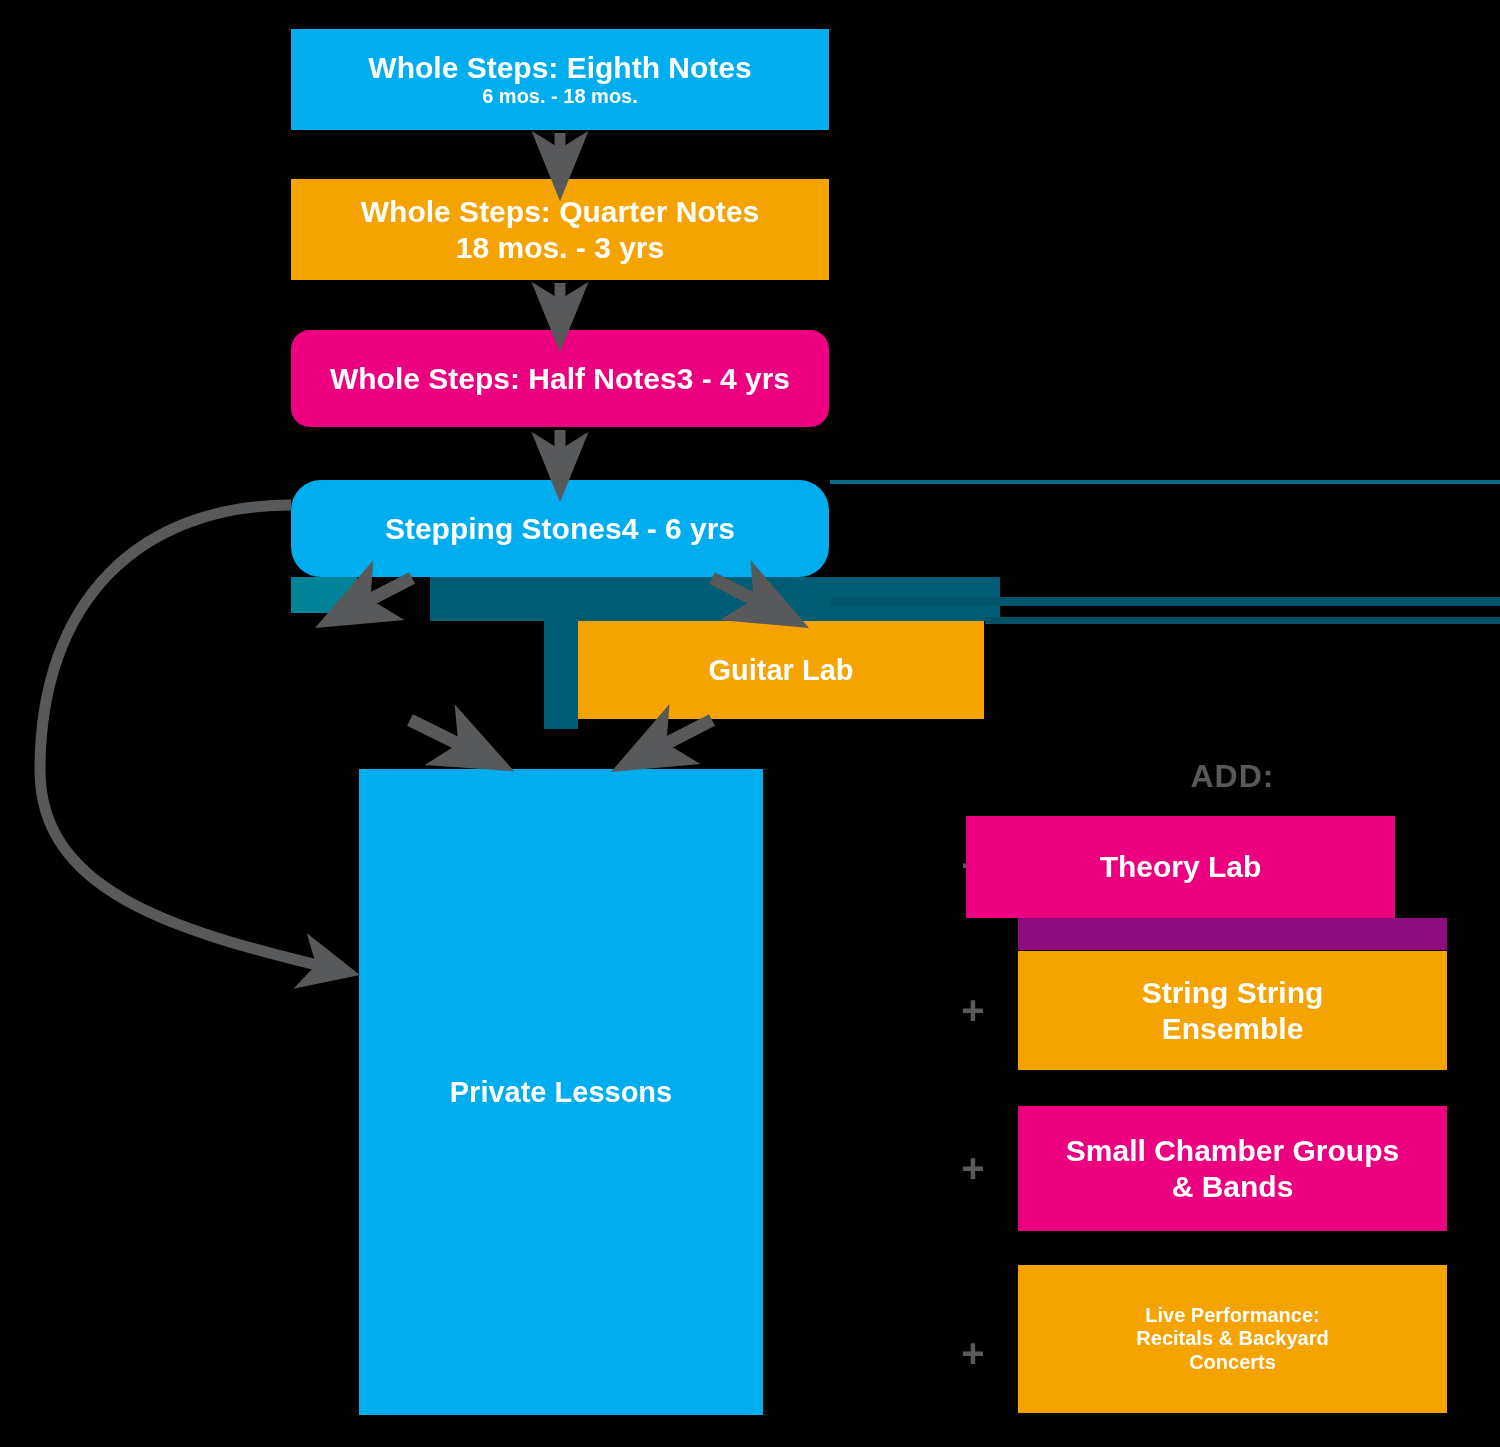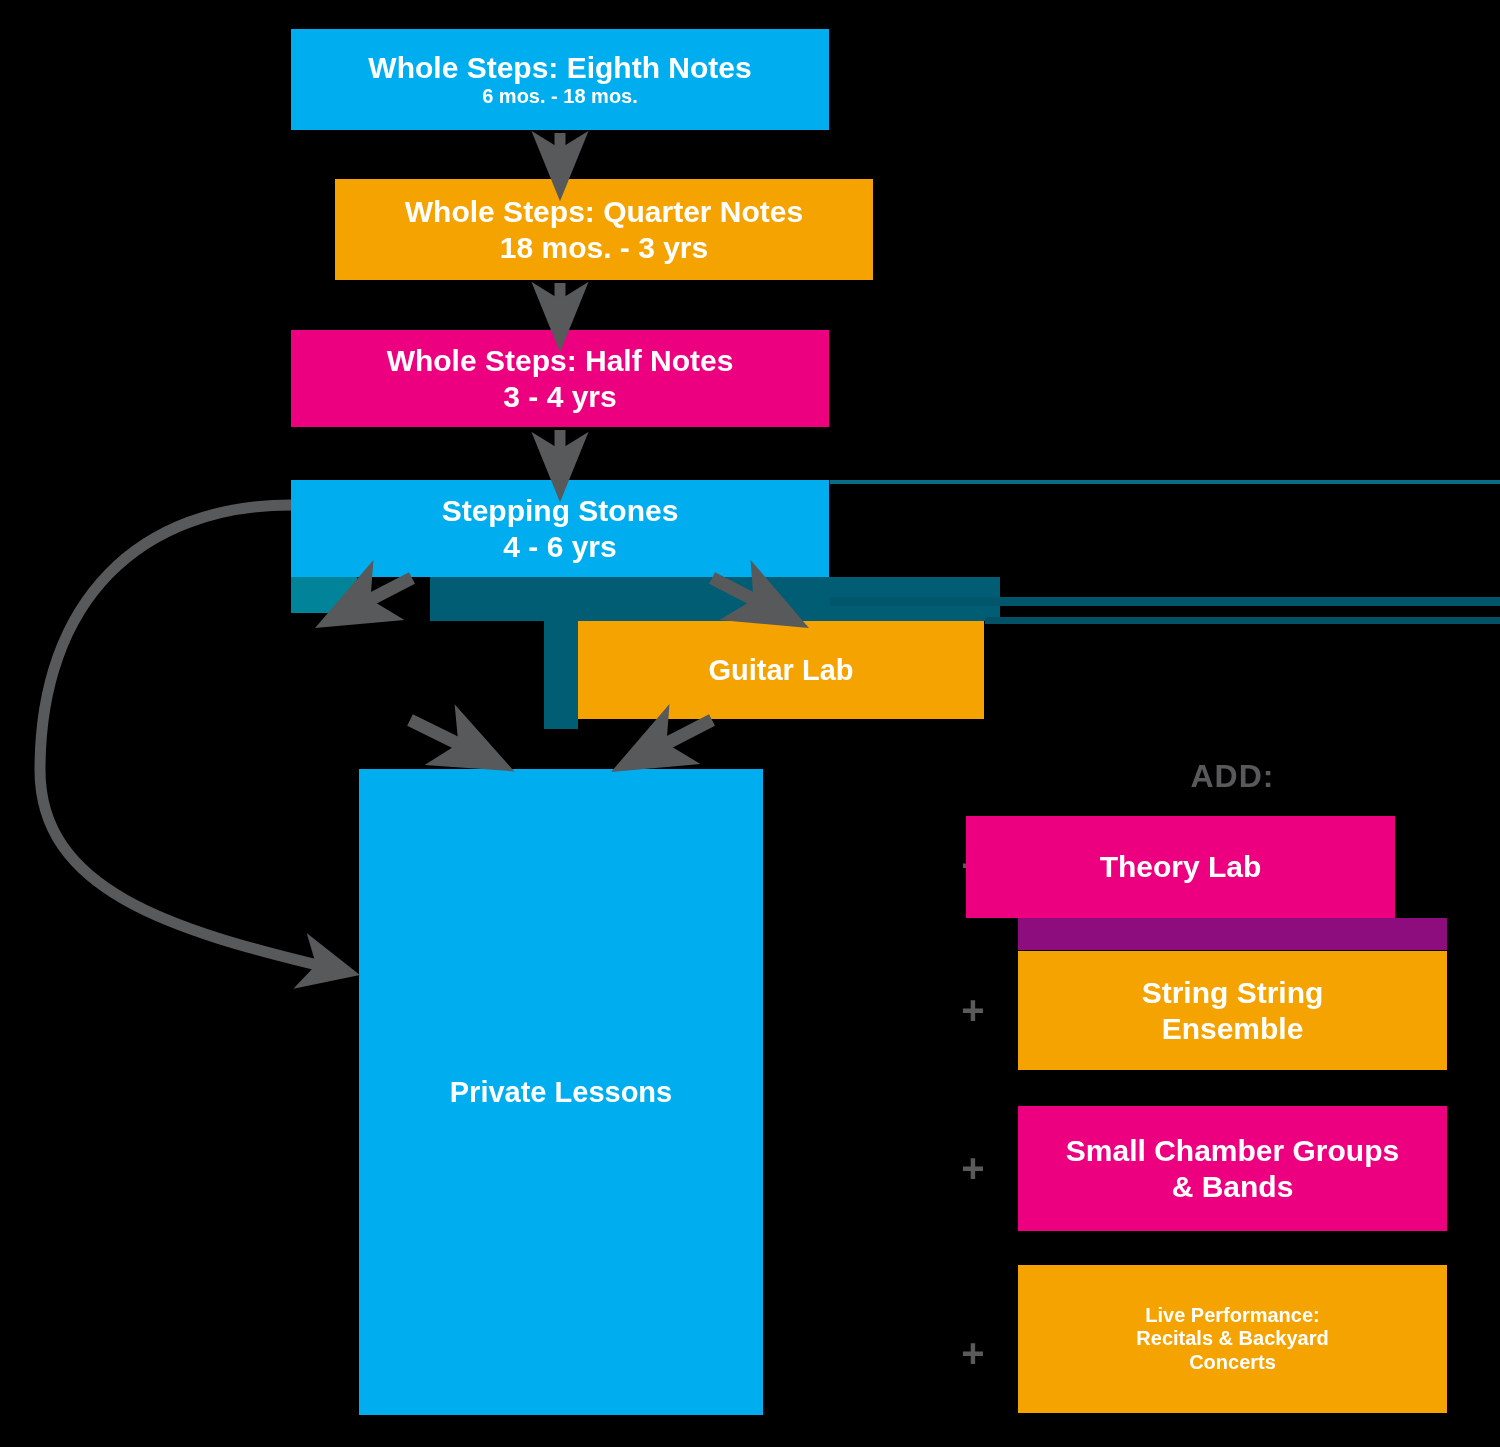--- a/index.html
+++ b/index.html
@@ -100,31 +100,31 @@
 <div id="canvas">
 
   <div id="blue-thin-line"></div>
 
   <div class="node blue" id="n-eighth"></div>
   <div class="node blue" id="n-eighth-sub" style="left:291px; top:29px; width:538px; height:101px; background:transparent; flex-direction:column;justify-content:center;">
     <span style="font-size:30px;">Whole Steps: Eighth Notes</span>
     <span style="font-size:20px;">6 mos. - 18 mos.</span>
   </div>
 
-  <div class="node orange" id="n-quarter" style="flex-direction:column;margin-left:44px;">
+  <div class="node orange" id="n-quarter" style="flex-direction:column;">
     <span>Whole Steps: Quarter Notes</span>
     <span>18 mos. - 3 yrs</span>
   </div>
 
-  <div class="node pink" id="n-half" style="flex-direction:column;">
+  <div class="node pink" id="n-half" style="flex-direction:row;border-radius:19px;">
     <span>Whole Steps: Half Notes</span>
     <span>3 - 4 yrs</span>
   </div>
 
-  <div class="node blue" id="n-stepping" style="flex-direction:column;">
+  <div class="node blue" id="n-stepping" style="flex-direction:row;border-radius:30px;">
     <span>Stepping Stones</span>
     <span>4 - 6 yrs</span>
   </div>
 
   <div id="teal-left-stub" class="teal-lt"></div>
   <div id="teal-bar" class="teal"></div>
   <div id="teal-stem" class="teal"></div>
   <div id="teal-thin-line"></div>
   <div id="teal-thin-line2"></div>
 

